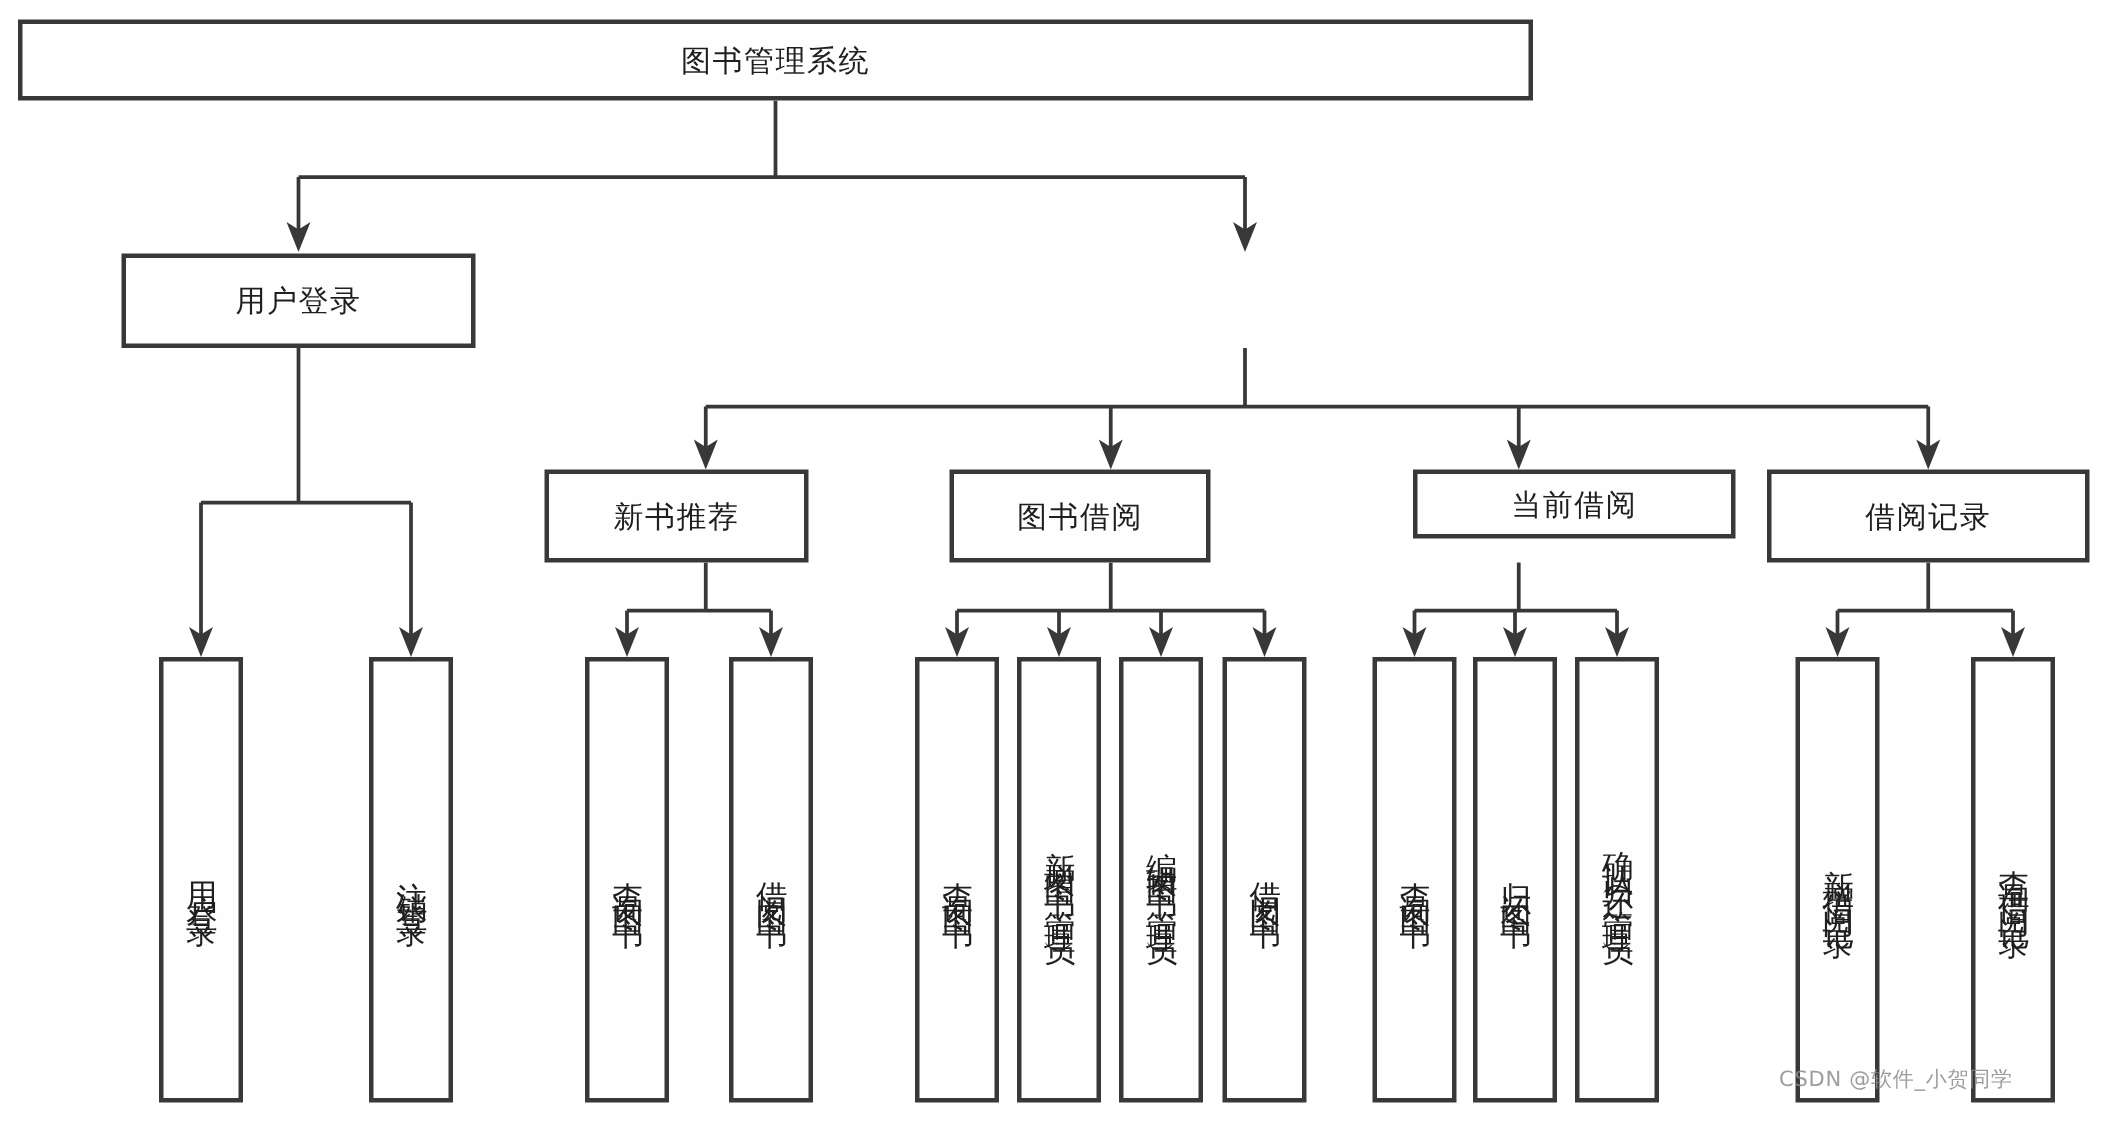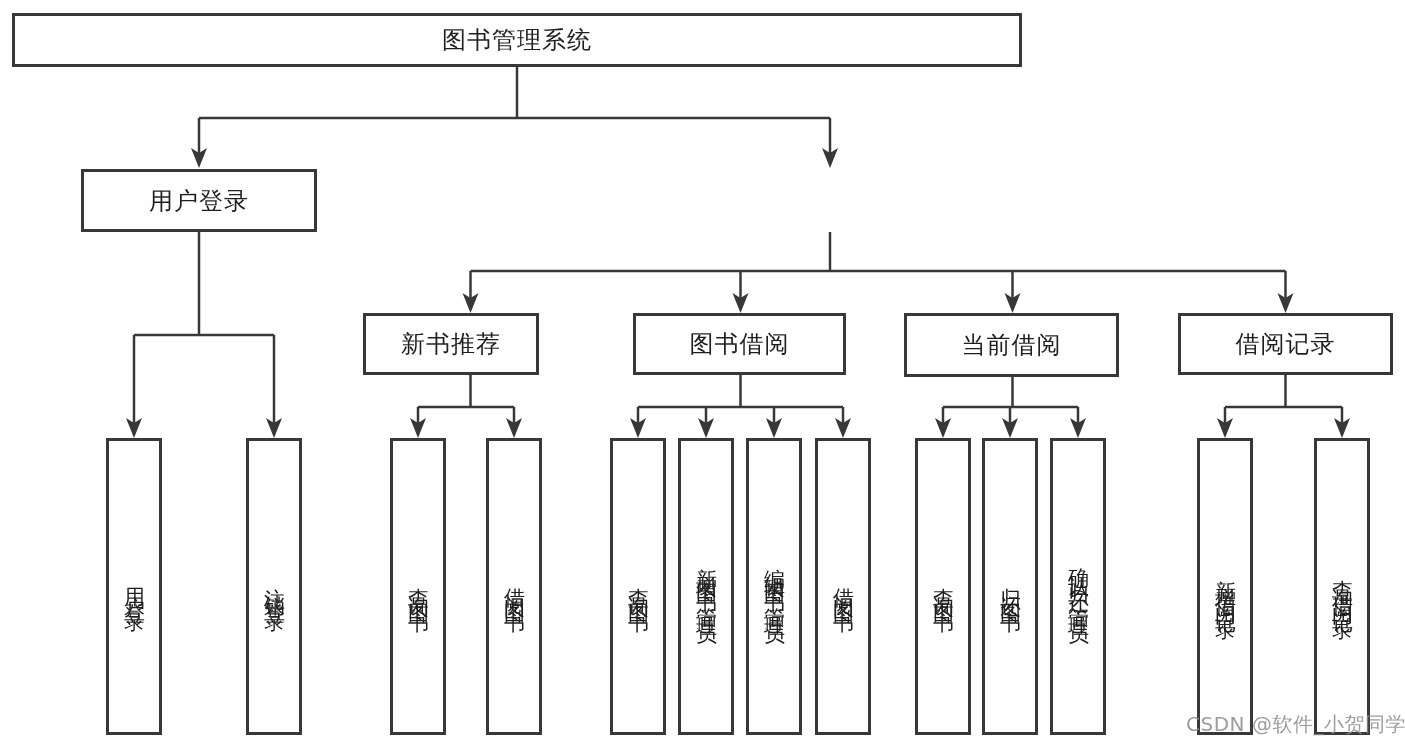--- a/index.html
+++ b/index.html
@@ -26,35 +26,35 @@
     box-sizing: border-box;
     border: 3px solid #383838;
     background: #fefefe;
     color: #1f1f1f;
     display: flex;
     align-items: center;
     justify-content: center;
     z-index: 1;
   }
   .box.h span {
-    font-size: 24px;
+    font-size: 20px;
     letter-spacing: 1px;
     white-space: nowrap;
   }
   .box.v span {
     writing-mode: vertical-rl;
     font-size: 21px;
     letter-spacing: 8px;
     line-height: 1;
   }
   .watermark {
     position: absolute;
     left: 1186px;
     top: 711px;
-    font-size: 20px;
+    font-size: 14px;
     color: rgba(140, 140, 140, 0.85);
     white-space: nowrap;
     z-index: 3;
     letter-spacing: 0.5px;
   }
 </style>
 </head>
 <body>
 
 <div class="canvas">
@@ -96,24 +96,24 @@
     <span>图书管理系统</span>
   </div>
 
   <div class="box h" style="left:81px; top:169px; width:236px; height:63px">
     <span>用户登录</span>
   </div>
 
   <div class="box h" style="left:363px; top:313px; width:176px; height:62px">
     <span>新书推荐</span>
   </div>
-  <div class="box h" style="left:633px; top:313px; width:213px; height:62px">
+  <div class="box h" style="left:633px; top:313px; width:174px; height:62px">
     <span>图书借阅</span>
   </div>
-  <div class="box h" style="left:904px; top:313px; width:215px; height:64px">
+  <div class="box h" style="left:942px; top:313px; width:215px; height:46px">
     <span>当前借阅</span>
   </div>
   <div class="box h" style="left:1178px; top:313px; width:215px; height:62px">
     <span>借阅记录</span>
   </div>
 
   <div class="box v" style="left:106px; top:438px; width:56px; height:297px">
     <span>用户登录</span>
   </div>
   <div class="box v" style="left:246px; top:438px; width:56px; height:297px">

